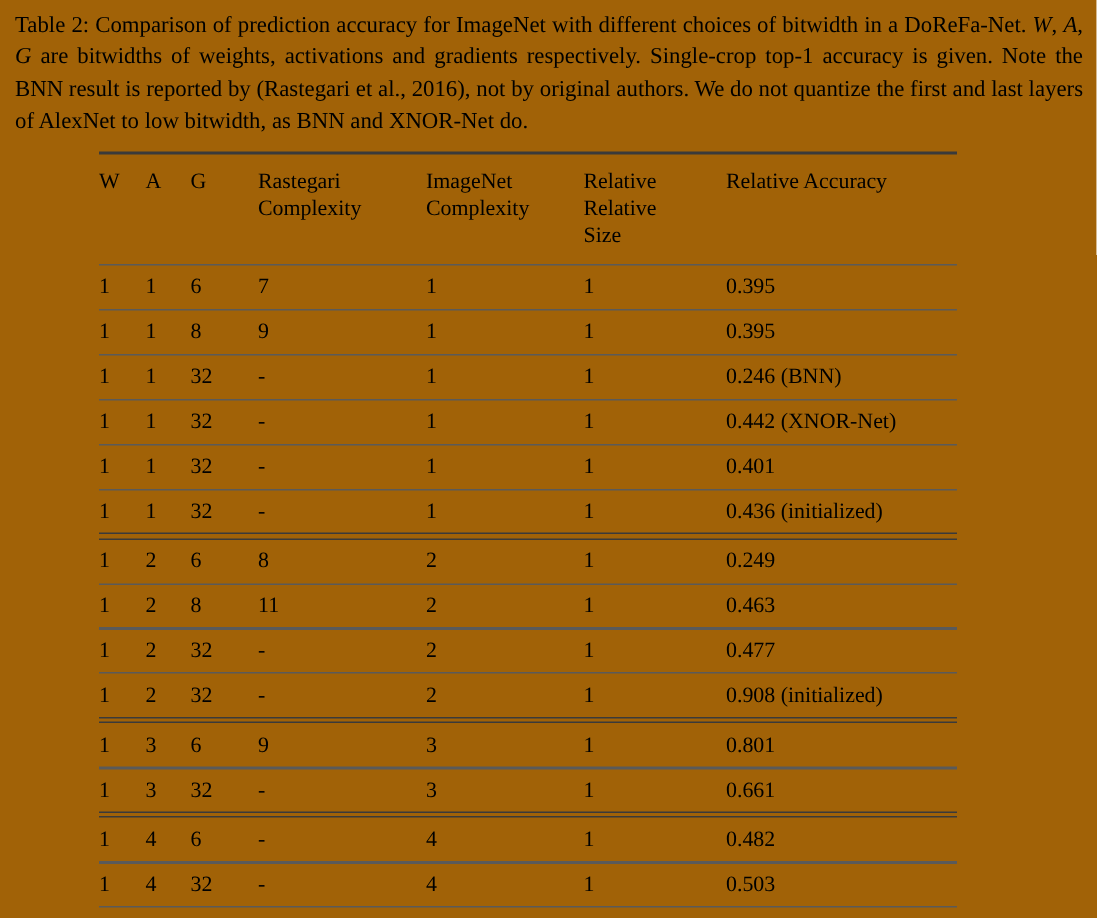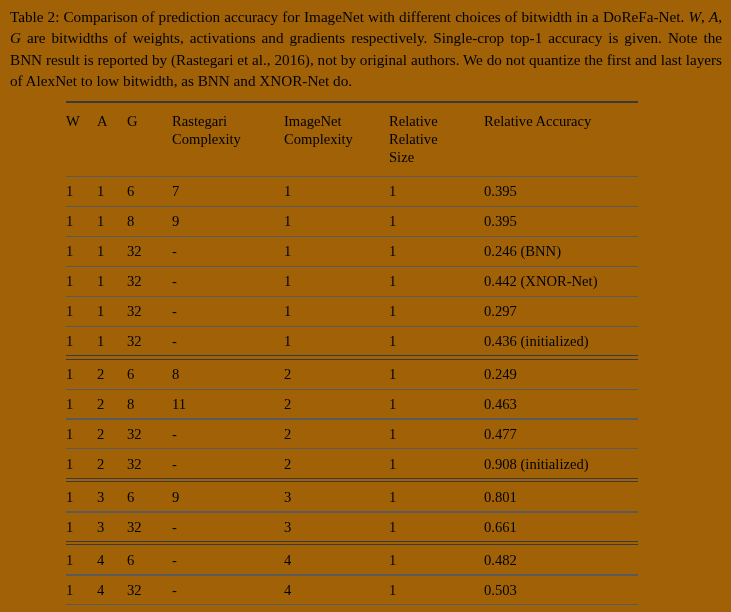--- a/index.html
+++ b/index.html
@@ -197,21 +197,21 @@
               <div class="rule-thin"></div>
             </td>
           </tr>
           <tr>
             <td class="data-cell">1</td>
             <td class="data-cell">1</td>
             <td class="data-cell">32</td>
             <td class="data-cell">-</td>
             <td class="data-cell">1</td>
             <td class="data-cell">1</td>
-            <td class="data-cell">0.297</td>
+            <td class="data-cell">0.401</td>
           </tr>
           <tr class="rule-row">
             <td colspan="7">
               <div class="rule-thin"></div>
             </td>
           </tr>
           <tr>
             <td class="data-cell">1</td>
             <td class="data-cell">1</td>
             <td class="data-cell">32</td>

